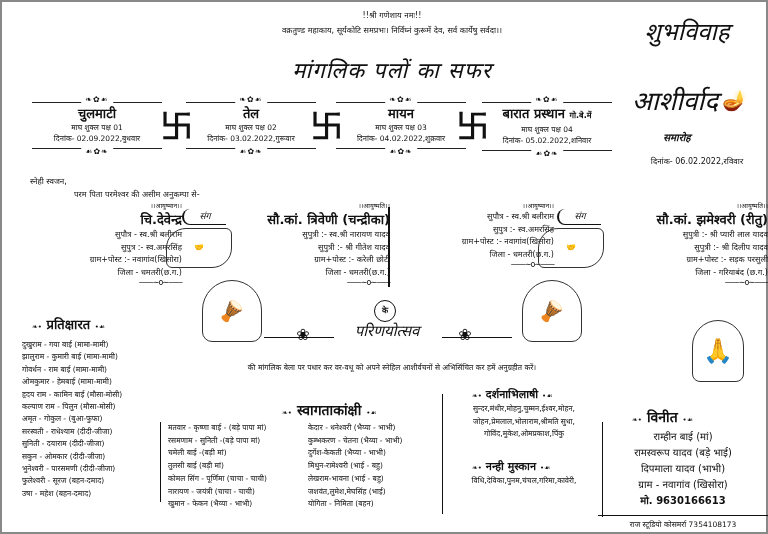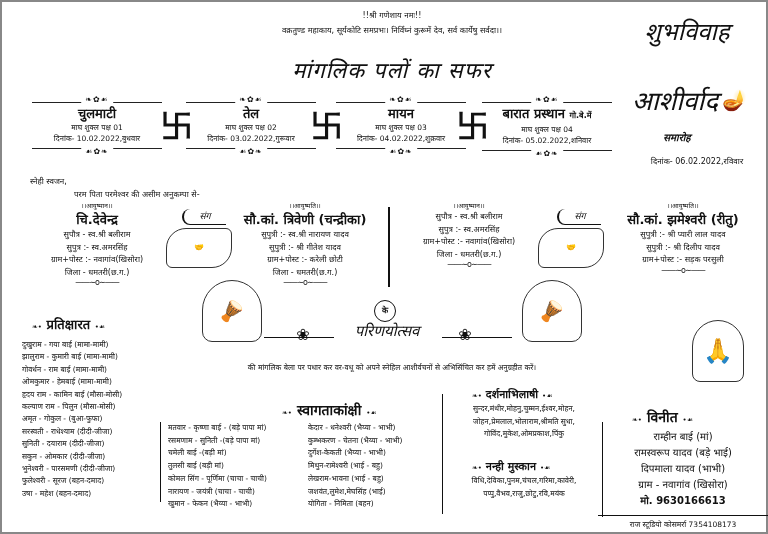--- a/index.html
+++ b/index.html
@@ -23,21 +23,21 @@
 
   .logo-shubh { left: 620px; top: 12px; width: 130px; font-family: "DejaVu Serif", serif; font-size: 24px; font-style: italic; text-align: center; }
   .logo-ashir { left: 618px; top: 80px; width: 110px; font-family: "DejaVu Serif", serif; font-size: 26px; font-style: italic; text-align: center; }
   .logo-samaroh { left: 640px; top: 128px; width: 70px; font-size: 10px; font-weight: bold; font-style: italic; text-align: center; }
   .lamp-icon { left: 720px; top: 88px; width: 18px; height: 56px; font-size: 20px; line-height: 20px; text-align: center; }
   .reception-date { left: 630px; top: 153px; width: 130px; font-size: 8px; text-align: center; }
 
   .greet1 { left: 28px; top: 173px; font-size: 8px; }
   .greet2 { left: 72px; top: 186px; font-size: 8px; }
 
-  .couple-side { position: absolute; top: 199px; width: 170px; text-align: center; }
+  .couple-side { position: absolute; top: 199px; width: 170px; text-align: right; }
   .couple-side .ayush { font-size: 6.5px; line-height: 10px; }
   .couple-side .pname { font-weight: bold; font-size: 13px; line-height: 18px; }
   .couple-side .pline { font-size: 8px; line-height: 12.5px; }
   .couple-side .divider { font-size: 8px; line-height: 8px; letter-spacing: -1px; }
 
   .sang { position: absolute; top: 207px; width: 44px; height: 16px; border-left: 2px solid #111; border-radius: 8px 0 0 8px; font-size: 9px; font-style: italic; text-align: center; line-height: 14px; border-bottom: 1px solid #111; }
   .handshake { position: absolute; top: 226px; width: 66px; height: 40px; border: 1px solid #333; border-radius: 20px 6px 20px 6px; font-size: 8px; text-align: center; line-height: 38px; color: #333; }
   .musician { position: absolute; top: 278px; width: 60px; height: 62px; border: 1px solid #333; border-radius: 30px 30px 10px 10px; font-size: 20px; text-align: center; line-height: 60px; }
   .vert-orn { left: 386px; top: 205px; width: 4px; height: 80px; border-left: 2px solid #111; }
 
@@ -65,21 +65,21 @@
 <div class="card">
 
   <div class="abs mantra1">!!श्री गणेशाय नमः!!</div>
   <div class="abs title-main">मांगलिक पलों का सफर</div>
   <div class="abs mantra2">वक्रतुण्ड महाकाय, सूर्यकोटि समप्रभः।     निर्विघ्नं कुरूमें देव, सर्व कार्येषु सर्वदा।।</div>
 
   <div class="event" style="left:30px;">
     <span class="orn top">❧✿☙</span>
     <div class="ename">चुलमाटी</div>
     <div class="epaksh">माघ शुक्ल पक्ष 01</div>
-    <div class="edate">दिनांक- 10.02.2022,बुधवार</div>
+    <div class="edate">दिनांक- 02.09.2022,बुधवार</div>
     <span class="orn bot">☙✿❧</span>
   </div>
   <div class="swastik" style="left:158px;">卐</div>
 
   <div class="event" style="left:184px;">
     <span class="orn top">❧✿☙</span>
     <div class="ename">तेल</div>
     <div class="epaksh">माघ शुक्ल पक्ष 02</div>
     <div class="edate">दिनांक- 03.02.2022,गुरूवार</div>
     <span class="orn bot">☙✿❧</span>
@@ -144,20 +144,21 @@
     <div class="divider">——∼o∼——</div>
   </div>
   <div class="sang" style="left:555px;">संग</div>
   <div class="handshake" style="left:536px;">🤝</div>
   <div class="couple-side" style="left:596px;">
     <div class="ayush">।।आयुष्मति।।</div>
     <div class="pname">सौ.कां. झमेश्वरी (रीतु)</div>
     <div class="pline">सुपुत्री :- श्री प्यारी लाल यादव</div>
     <div class="pline">सुपुत्री :- श्री दिलीप यादव</div>
     <div class="pline">ग्राम+पोस्ट :- सड़क परसुली</div>
+    <div class="pline">जिला - गरियाबंद (छ.ग.)</div>
     <div class="divider">——∼o∼——</div>
   </div>
 
   <div class="musician" style="left:200px;">🪘</div>
   <div class="musician" style="left:520px;">🪘</div>
   <div class="abs ke-badge">के</div>
   <div class="vine" style="left:262px; width:70px;"></div>
   <div class="flower" style="left:290px;">❀</div>
   <div class="abs parinay">परिणयोत्सव</div>
   <div class="vine" style="left:440px; width:70px;"></div>
@@ -222,21 +223,20 @@
     <div>गोविंद,मुकेश,ओमप्रकाश,पिंकु</div>
   </div>
 
   <div class="sec-head" style="left:470px; top:456px; font-size:11px;">
     <span class="o">❧•</span>
     <span>नन्ही मुस्कान</span>
     <span class="o">•☙</span>
   </div>
   <div class="para" style="left:442px; top:473px; width:160px;">
     <div>विधि,देविका,पुनम,चंचल,गरिमा,कावेरी,</div>
-    <div>पप्पु,वैभव,राजु,छोटु,रवि,मयंक</div>
   </div>
   <div class="vline" style="left:600px; top:420px; height:95px;"></div>
 
   <div class="abs namaste-icon">🙏</div>
   <div class="sec-head" style="left:630px; top:405px; font-size:14px;">
     <span class="o">❧•</span>
     <span>विनीत</span>
     <span class="o">•☙</span>
   </div>
   <div class="abs vineet-list">

